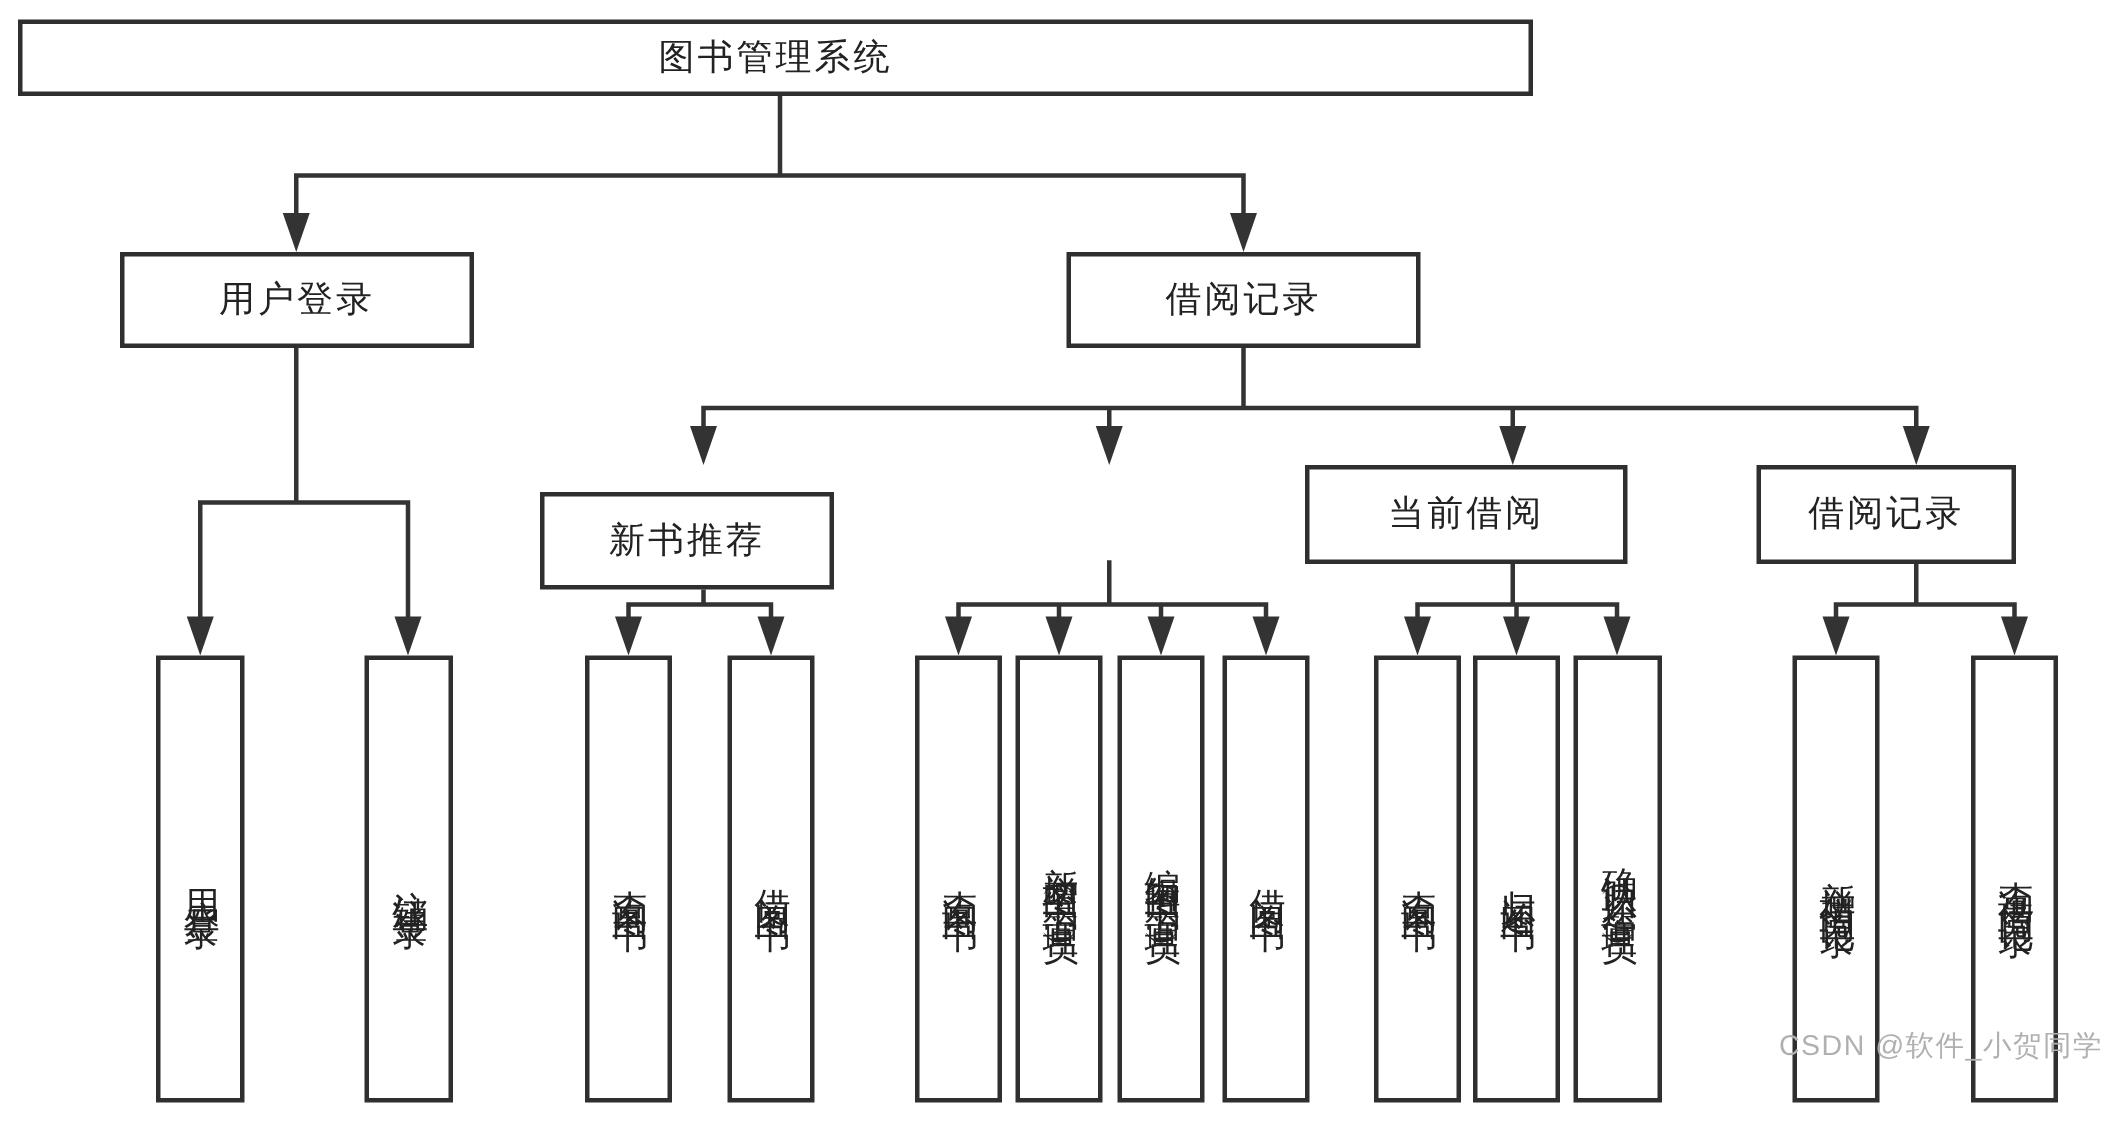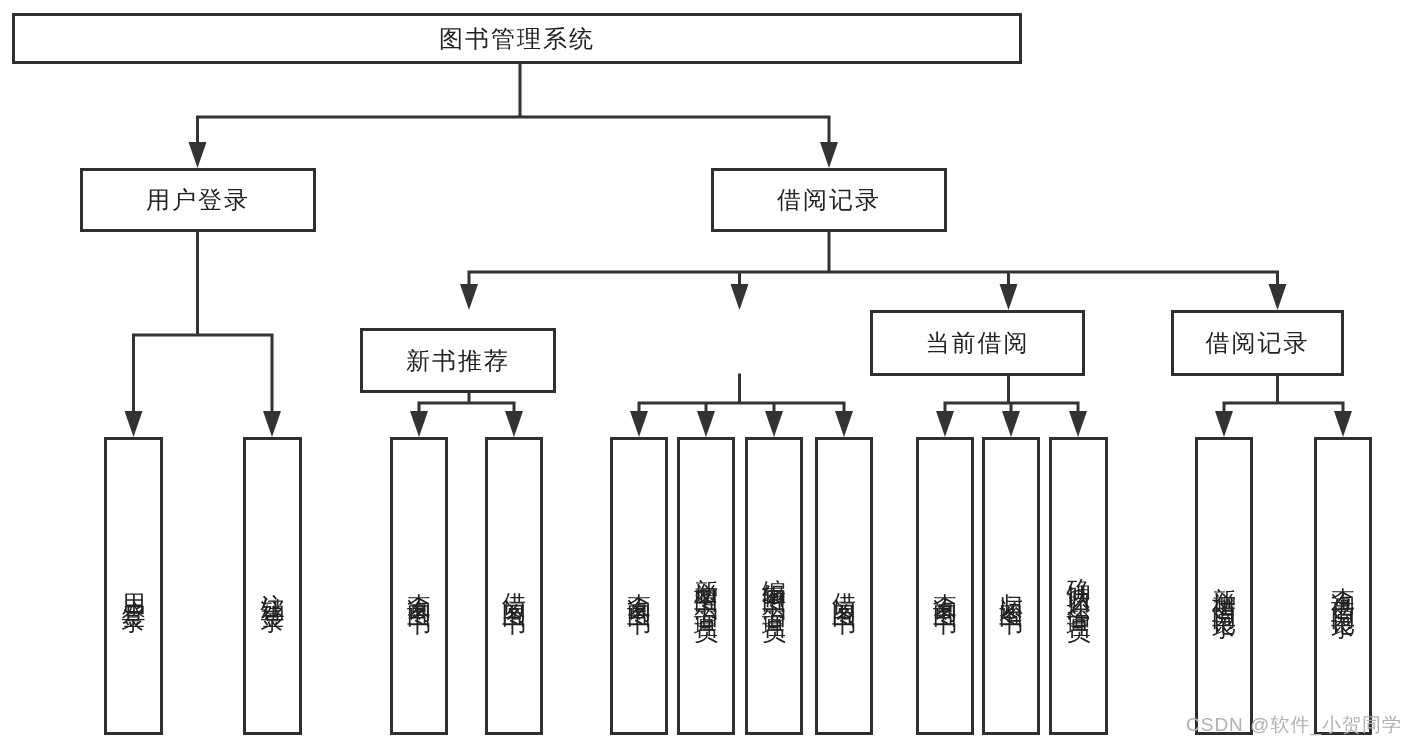--- a/index.html
+++ b/index.html
@@ -42,21 +42,20 @@
     line-height:1;
     white-space:nowrap;
   }
   .watermark{
     position:absolute;
     left:1186px;top:684px;
     font-size:19px;
     color:var(--watermark);
     letter-spacing:1px;
     white-space:nowrap;
-    margin-top:28px;
   }
 </style>
 </head>
 <body>
 
 <div class="stage">
 
   <svg class="wires" width="1405" height="747">
     <g>
       <path d="M520,64 V117 M197.5,117 H829 M197.5,117 V146 M829,117 V146"></path>

